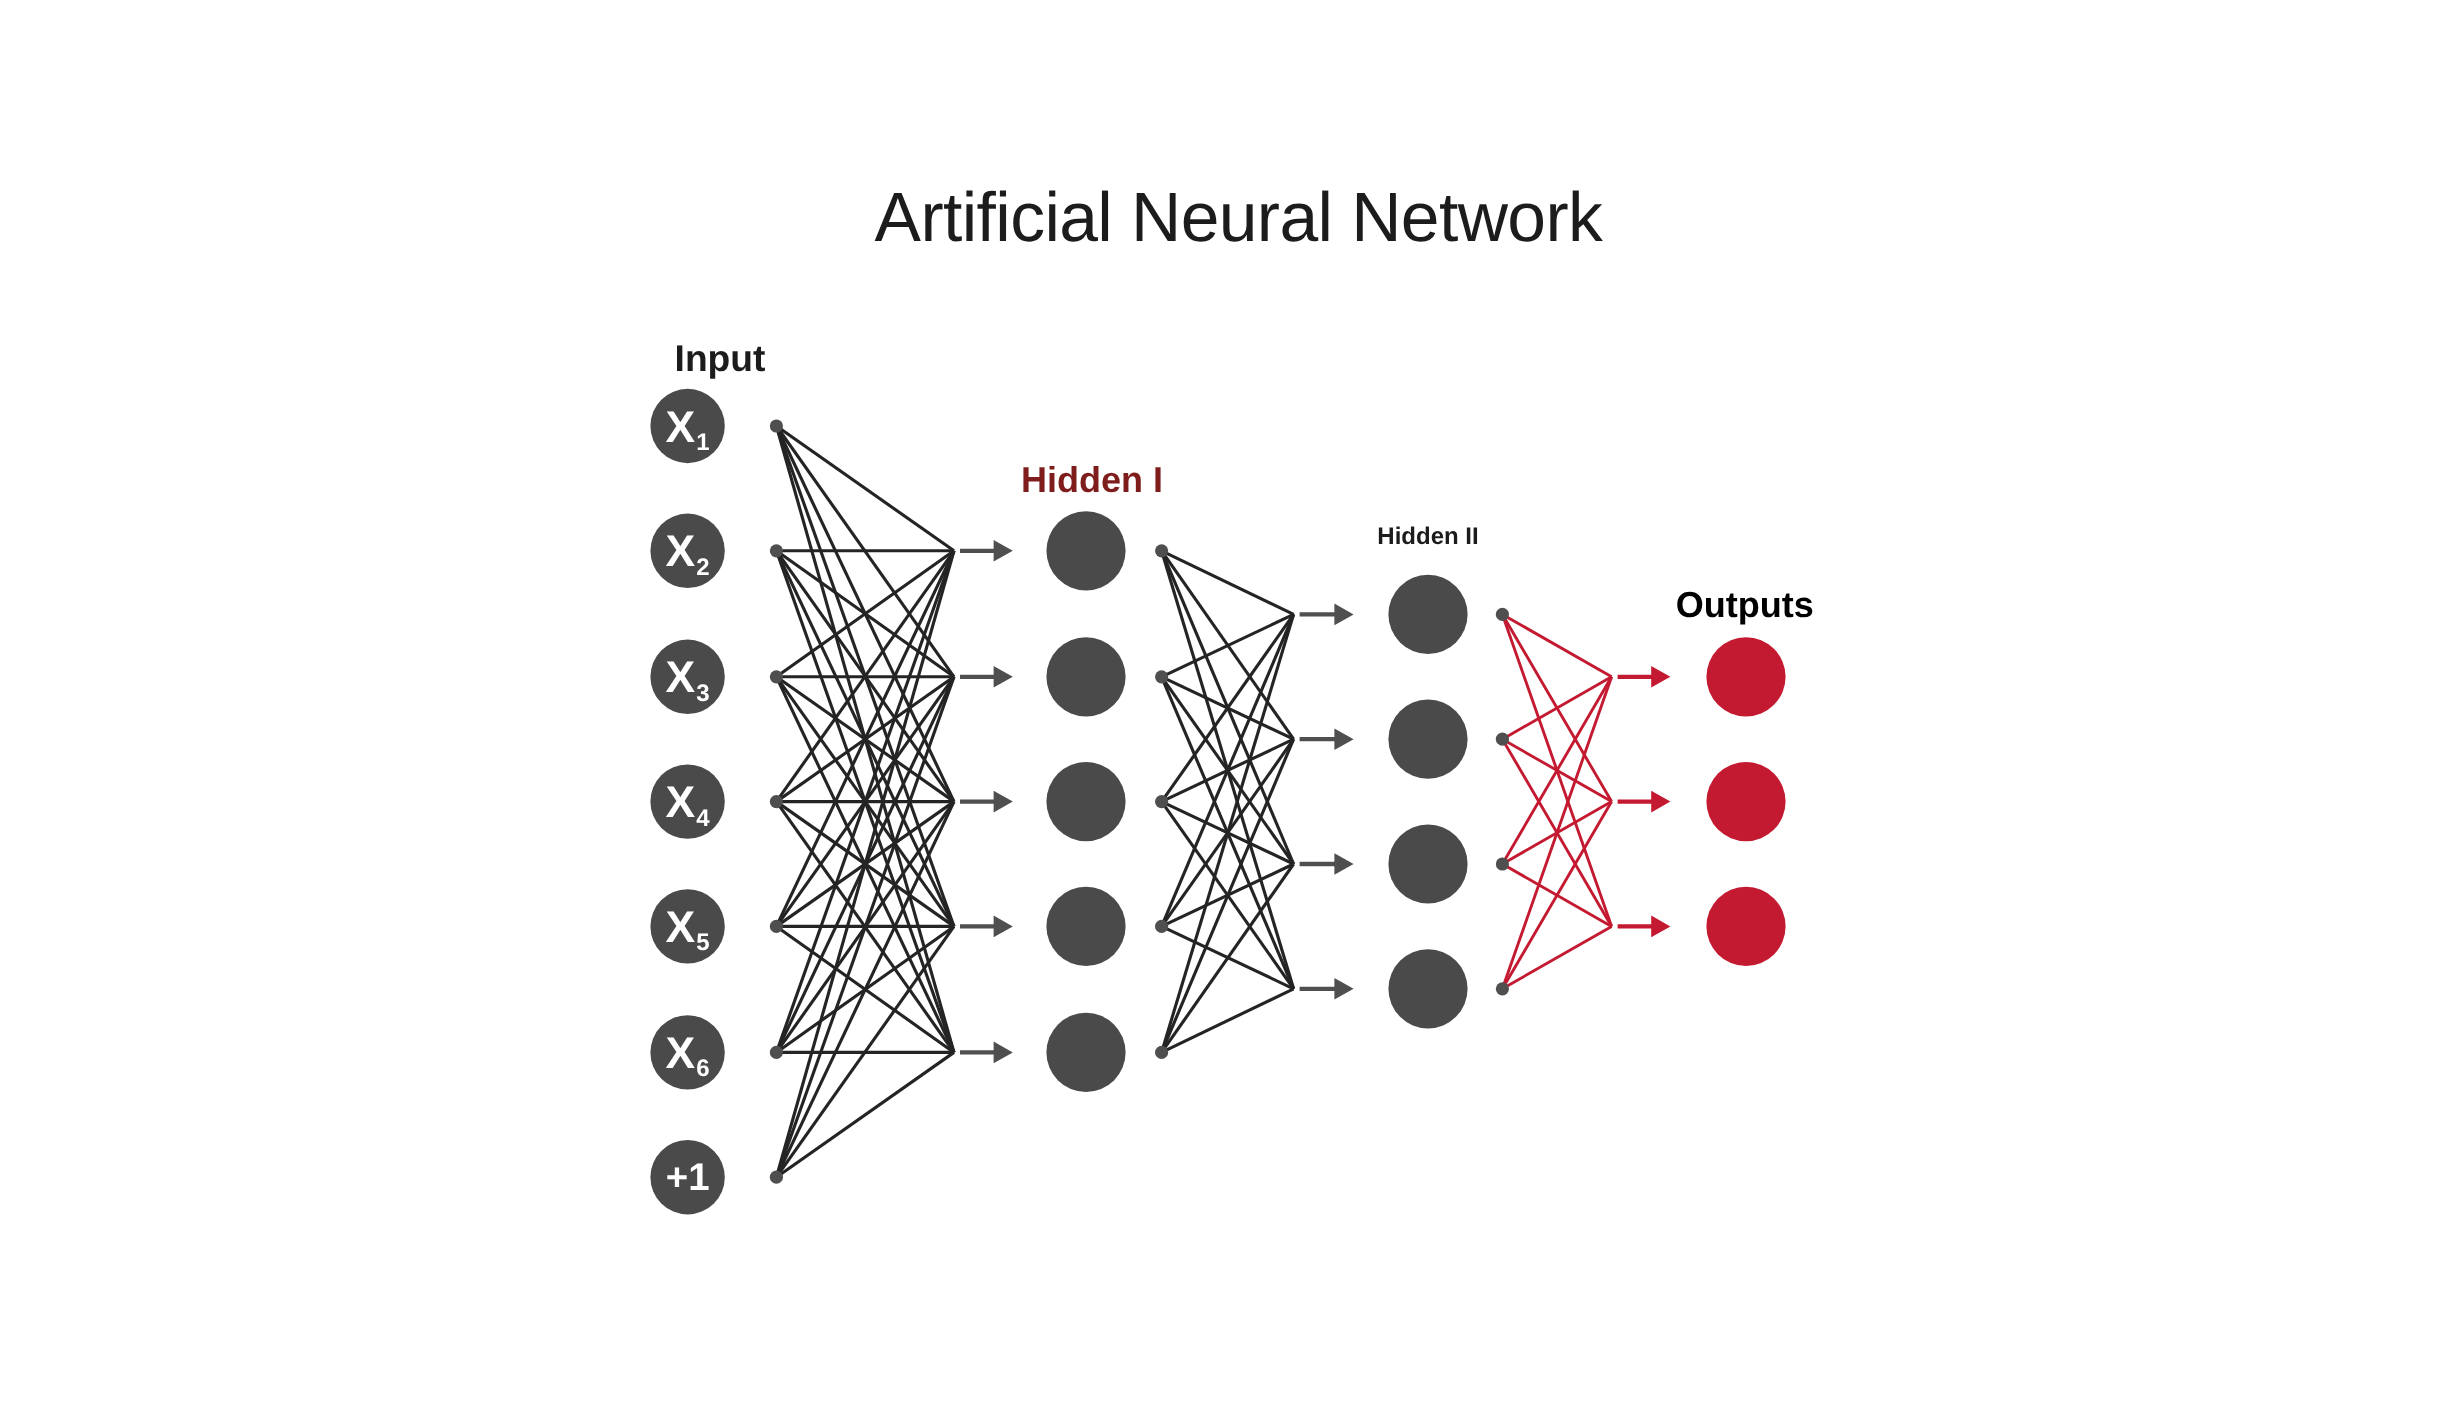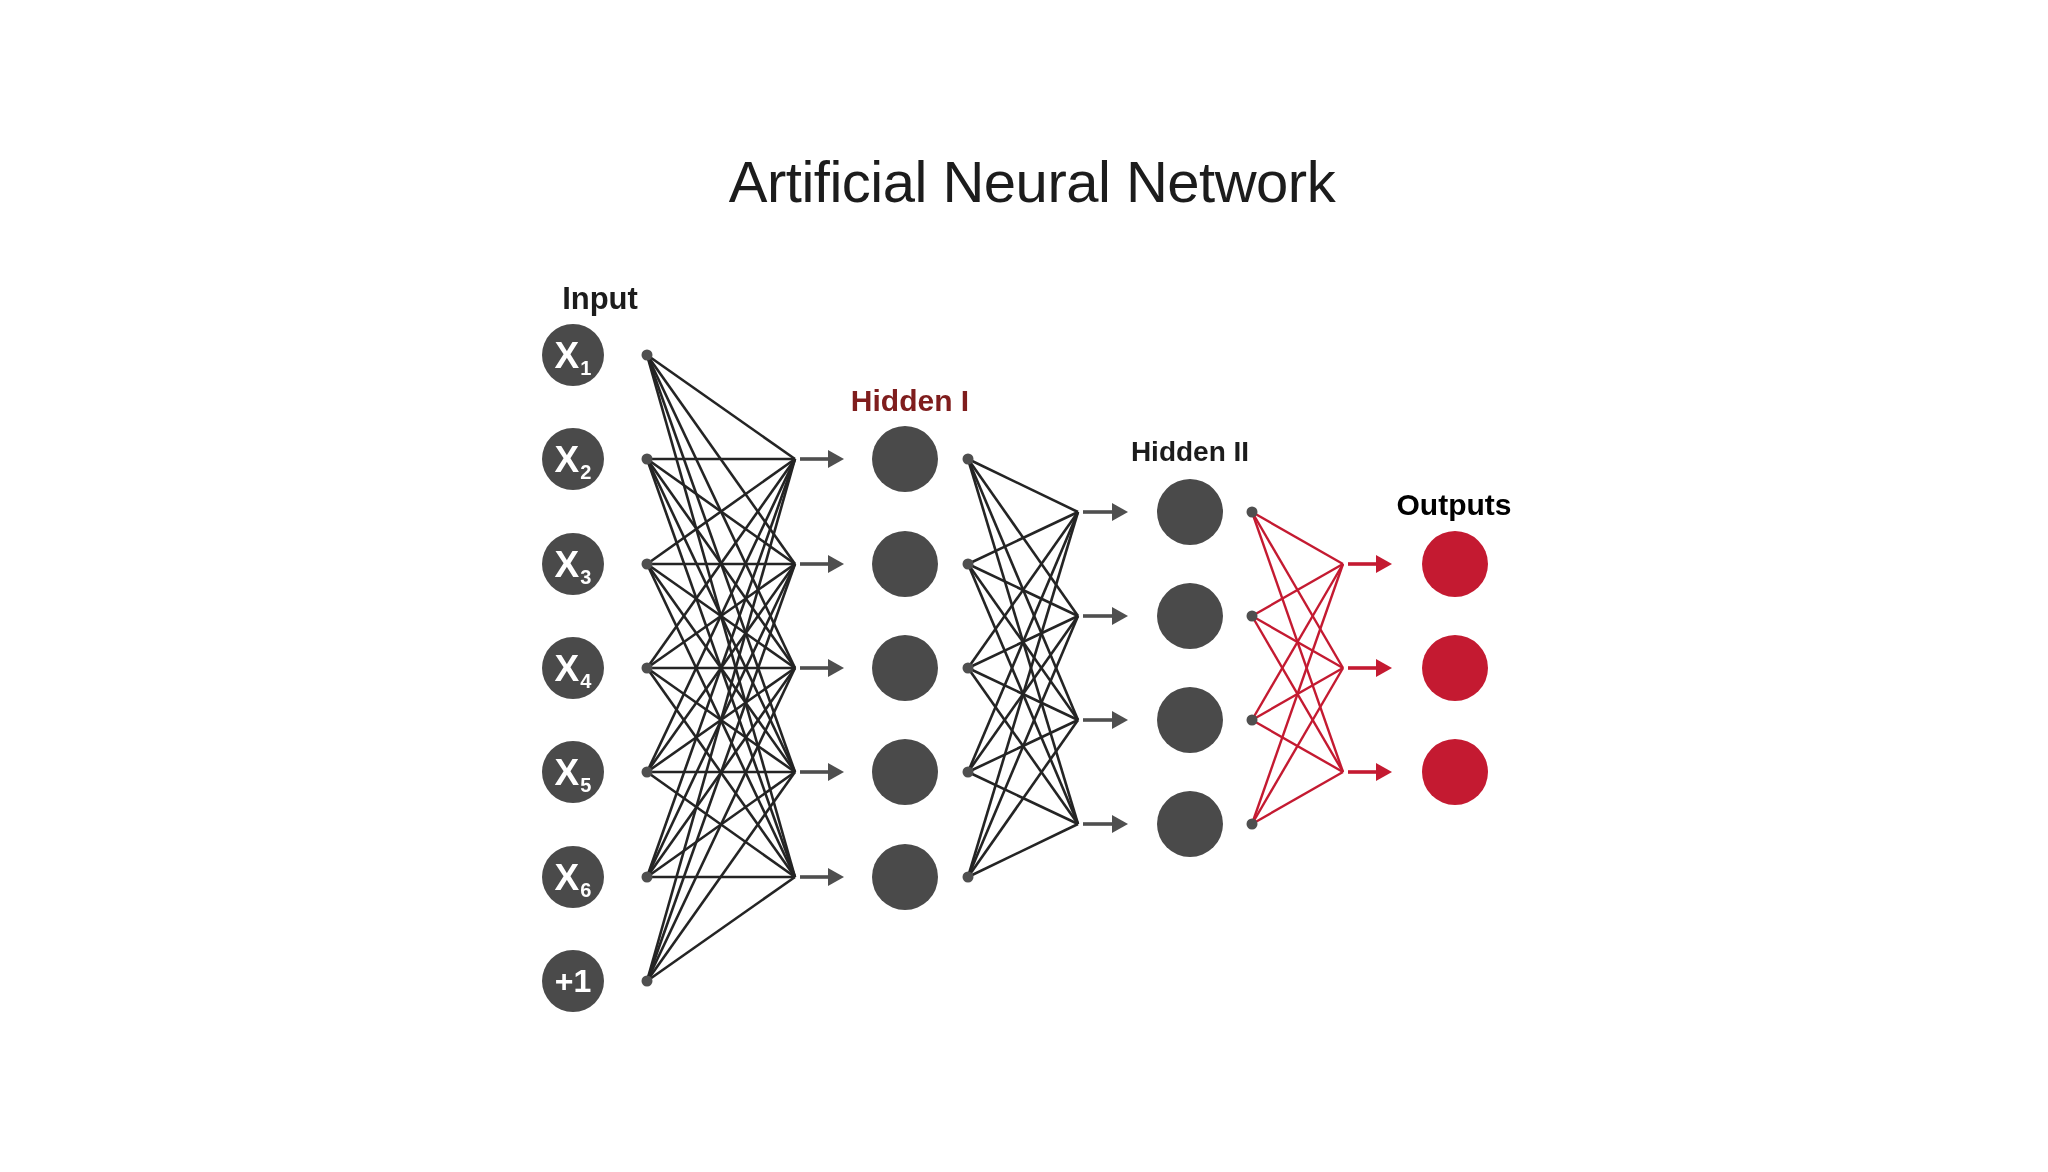--- a/index.html
+++ b/index.html
@@ -23,21 +23,21 @@
     white-space: nowrap;
   }
   .layer-label {
     position: absolute;
     transform: translateX(-50%);
     font-weight: bold;
     white-space: nowrap;
   }
   .label-input   { left: 573px;  top: 281px; font-size: 31px; margin-left: 27px; }
   .label-hidden1 { left: 910px;  top: 384px; font-size: 30px; }
-  .label-hidden2 { left: 1190px; top: 436px; font-size: 28px; }
+  .label-hidden2 { left: 1190px; top: 436px; font-size: 20px; }
   .label-outputs { left: 1454px; top: 488px; font-size: 30px; }
   svg#network { position: absolute; left: 0; top: 0; }
   .node-text {
     font-family: "Liberation Sans", sans-serif;
     font-weight: bold;
   }
 </style>
 </head>
 <body>
 

